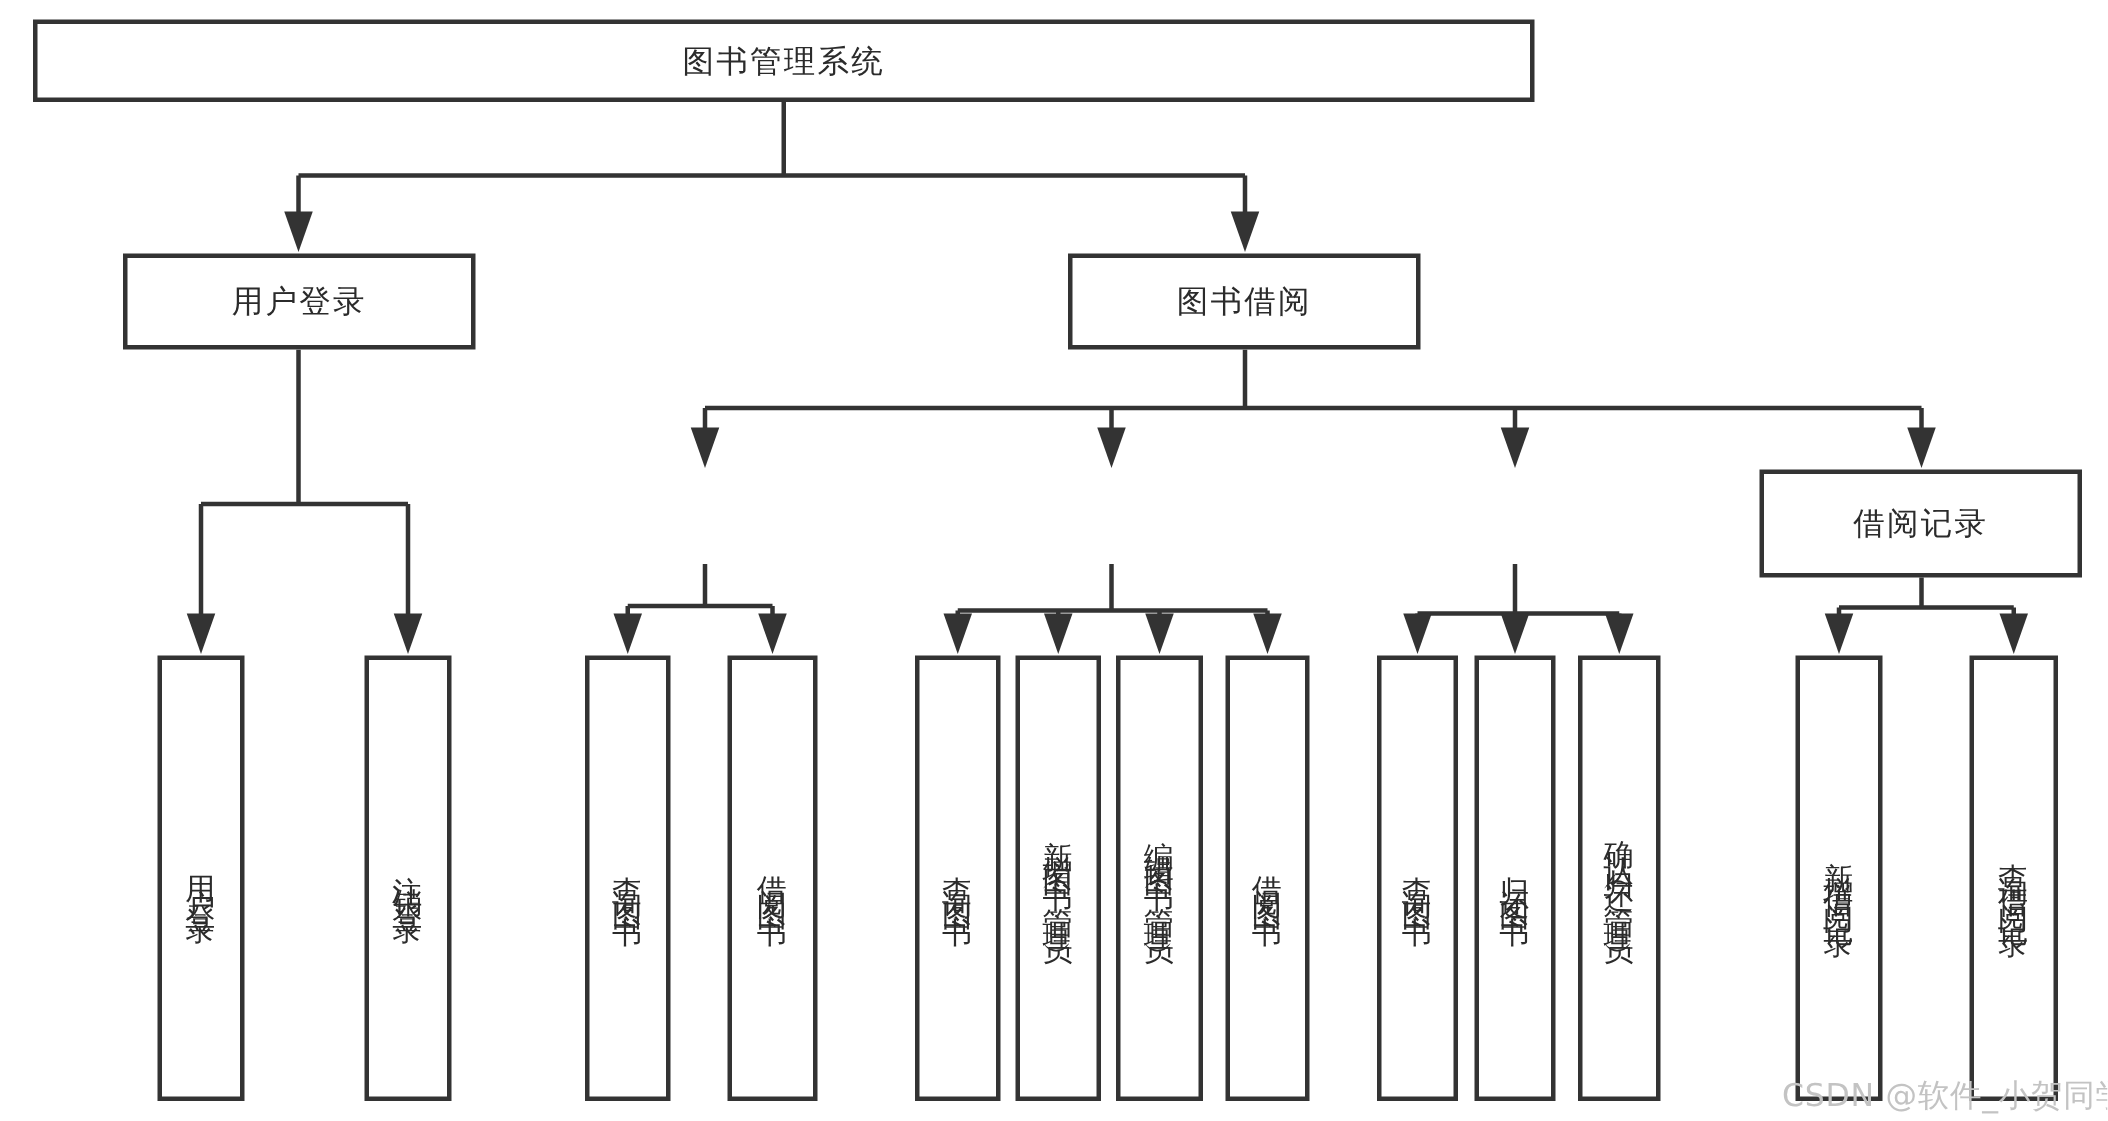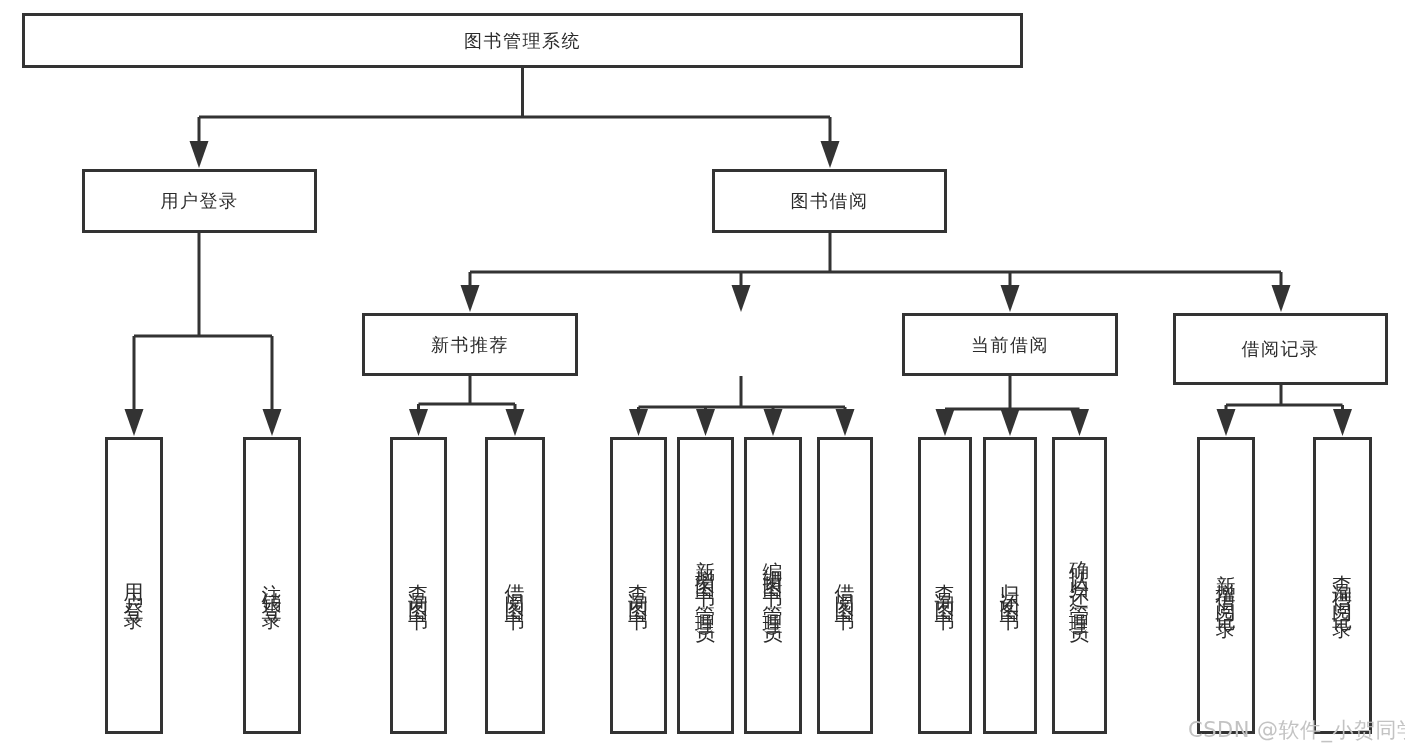--- a/index.html
+++ b/index.html
@@ -26,21 +26,21 @@
     position: absolute;
     box-sizing: border-box;
     border: 3px solid #333333;
     background: #ffffff;
     display: flex;
     align-items: center;
     justify-content: center;
     color: #2b2b2b;
   }
   .hlabel {
-    font-size: 18px;
+    font-size: 21px;
     letter-spacing: 1.5px;
     white-space: nowrap;
   }
   .vtext {
     writing-mode: vertical-rl;
     text-orientation: mixed;
     font-size: 20px;
     line-height: 1;
     letter-spacing: 9px;
     white-space: nowrap;
@@ -120,26 +120,20 @@
     <span class="hlabel">图书管理系统</span>
   </div>
 
   <div class="node n-l2a">
     <span class="hlabel">用户登录</span>
   </div>
   <div class="node n-l2b">
     <span class="hlabel">图书借阅</span>
   </div>
 
-  <div class="node n-l3a">
-    <span class="hlabel">新书推荐</span>
-  </div>
-  <div class="node n-l3c">
-    <span class="hlabel">当前借阅</span>
-  </div>
   <div class="node n-l3d">
     <span class="hlabel">借阅记录</span>
   </div>
 
   <div class="node leaf n-f0">
     <span class="vtext">用户登录</span>
   </div>
   <div class="node leaf n-f1">
     <span class="vtext">注销登录</span>
   </div>

